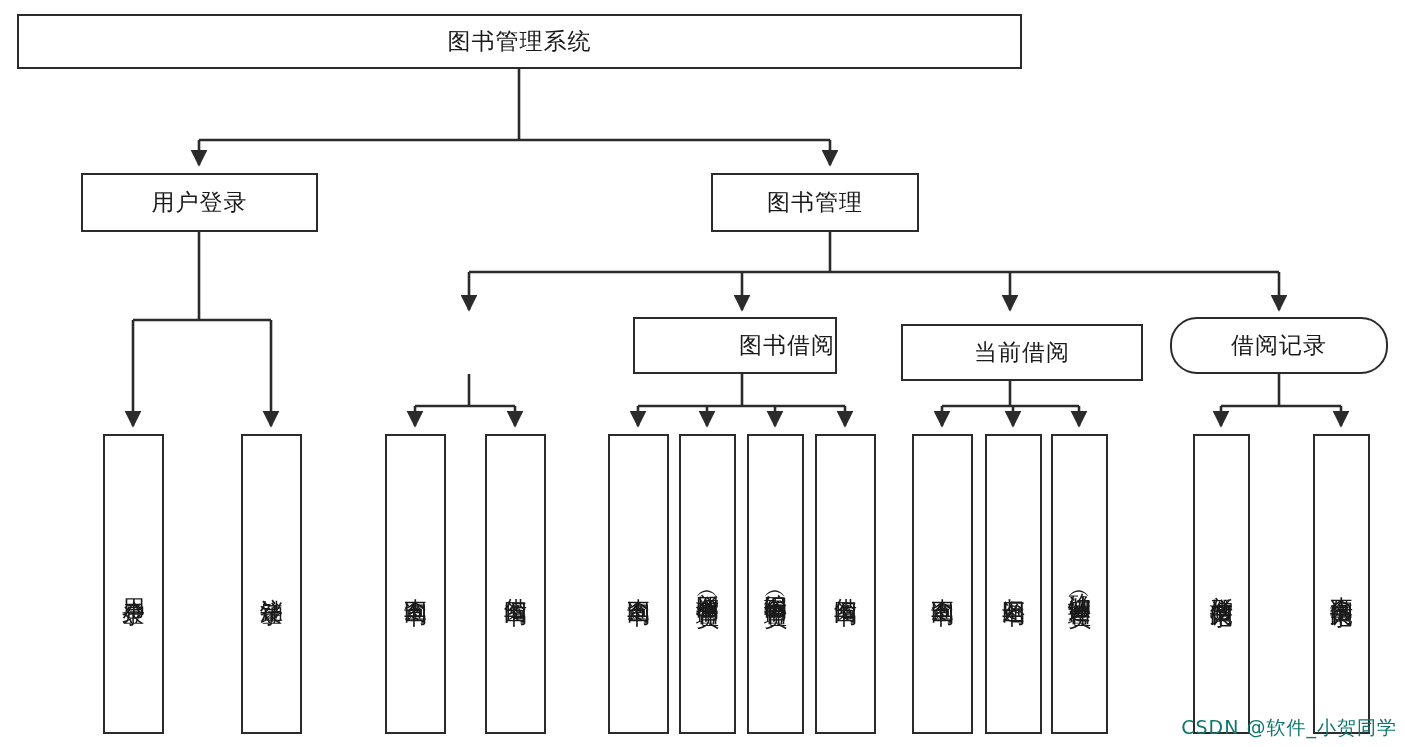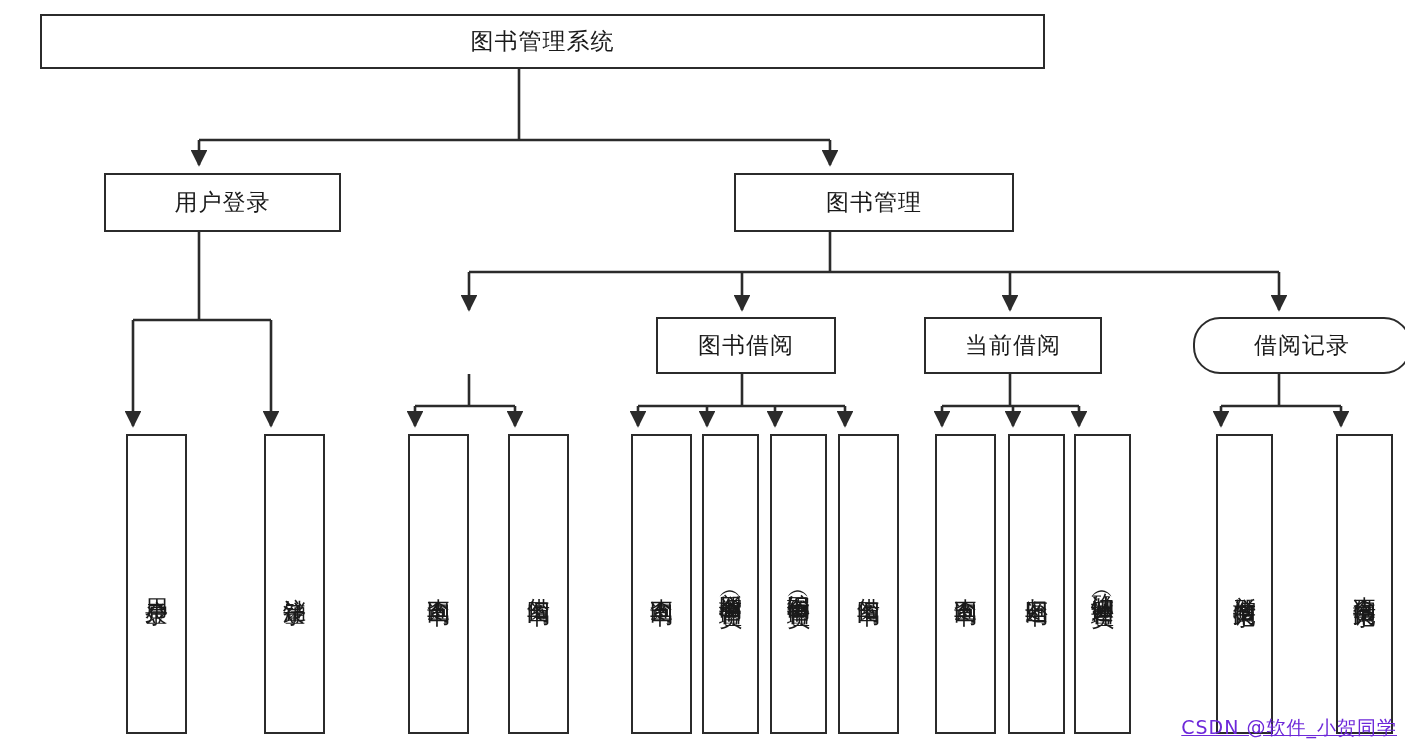--- a/index.html
+++ b/index.html
@@ -27,21 +27,20 @@
   }
   .node {
     position: absolute;
     box-sizing: border-box;
     border: 2.5px solid #2b2b2b;
     background: #ffffff;
     display: flex;
     align-items: center;
     justify-content: center;
     color: #1a1a1a;
-    margin-left: 23px;
   }
   .node.horizontal {
     font-size: 23px;
     letter-spacing: 1px;
   }
   .node.vertical {
     writing-mode: vertical-rl;
     text-orientation: upright;
     font-size: 23px;
     line-height: 1.18;
@@ -54,24 +53,23 @@
     white-space: nowrap;
   }
   .root-node {
     font-size: 24px;
   }
   #watermark {
     position: absolute;
     right: 8px;
     bottom: 6px;
     font-size: 19px;
-    color: #6d28d9;
+    color: #0f766e;
     letter-spacing: 1px;
     white-space: nowrap;
-    text-decoration: underline;
   }
 </style>
 </head>
 <body>
 
 <div id="canvas">
 
   <svg id="edges" viewBox="0 0 1405 747" xmlns="http://www.w3.org/2000/svg">
     <defs>
       <marker id="arrow" viewBox="0 0 10 10" refX="9" refY="5" markerWidth="6.5" markerHeight="6.5" orient="auto-start-reverse">
@@ -122,28 +120,28 @@
     </g>
   </svg>
 
   <div class="node horizontal root-node" id="node-root" style="left: 17px; top: 14px; width: 1005px; height: 55px;">
     <span>图书管理系统</span>
   </div>
 
   <div class="node horizontal" id="node-l2-0" style="left: 81px; top: 173px; width: 237px; height: 59px;">
     <span>用户登录</span>
   </div>
-  <div class="node horizontal" id="node-l2-1" style="left: 711px; top: 173px; width: 280px; height: 59px;">
+  <div class="node horizontal" id="node-l2-1" style="left: 711px; top: 173px; width: 208px; height: 59px;">
     <span>图书管理</span>
   </div>
 
-  <div class="node horizontal" id="node-l3-1" style="left: 633px; top: 317px; width: 180px; height: 57px;">
+  <div class="node horizontal" id="node-l3-1" style="left: 633px; top: 317px; width: 204px; height: 57px; justify-content: flex-end;">
     <span>图书借阅</span>
   </div>
-  <div class="node horizontal" id="node-l3-2" style="left: 901px; top: 317px; width: 178px; height: 57px;">
+  <div class="node horizontal" id="node-l3-2" style="left: 901px; top: 324px; width: 242px; height: 57px;">
     <span>当前借阅</span>
   </div>
   <div class="node horizontal" id="node-l3-3" style="left: 1170px; top: 317px; width: 218px; height: 57px; border-radius: 27px;">
     <span>借阅记录</span>
   </div>
 
   <div class="node vertical" id="node-leaf-0" style="left: 103px; top: 434px; width: 61px; height: 300px;">
     <span class="vtext">用户登录</span>
   </div>
   <div class="node vertical" id="node-leaf-1" style="left: 241px; top: 434px; width: 61px; height: 300px;">

